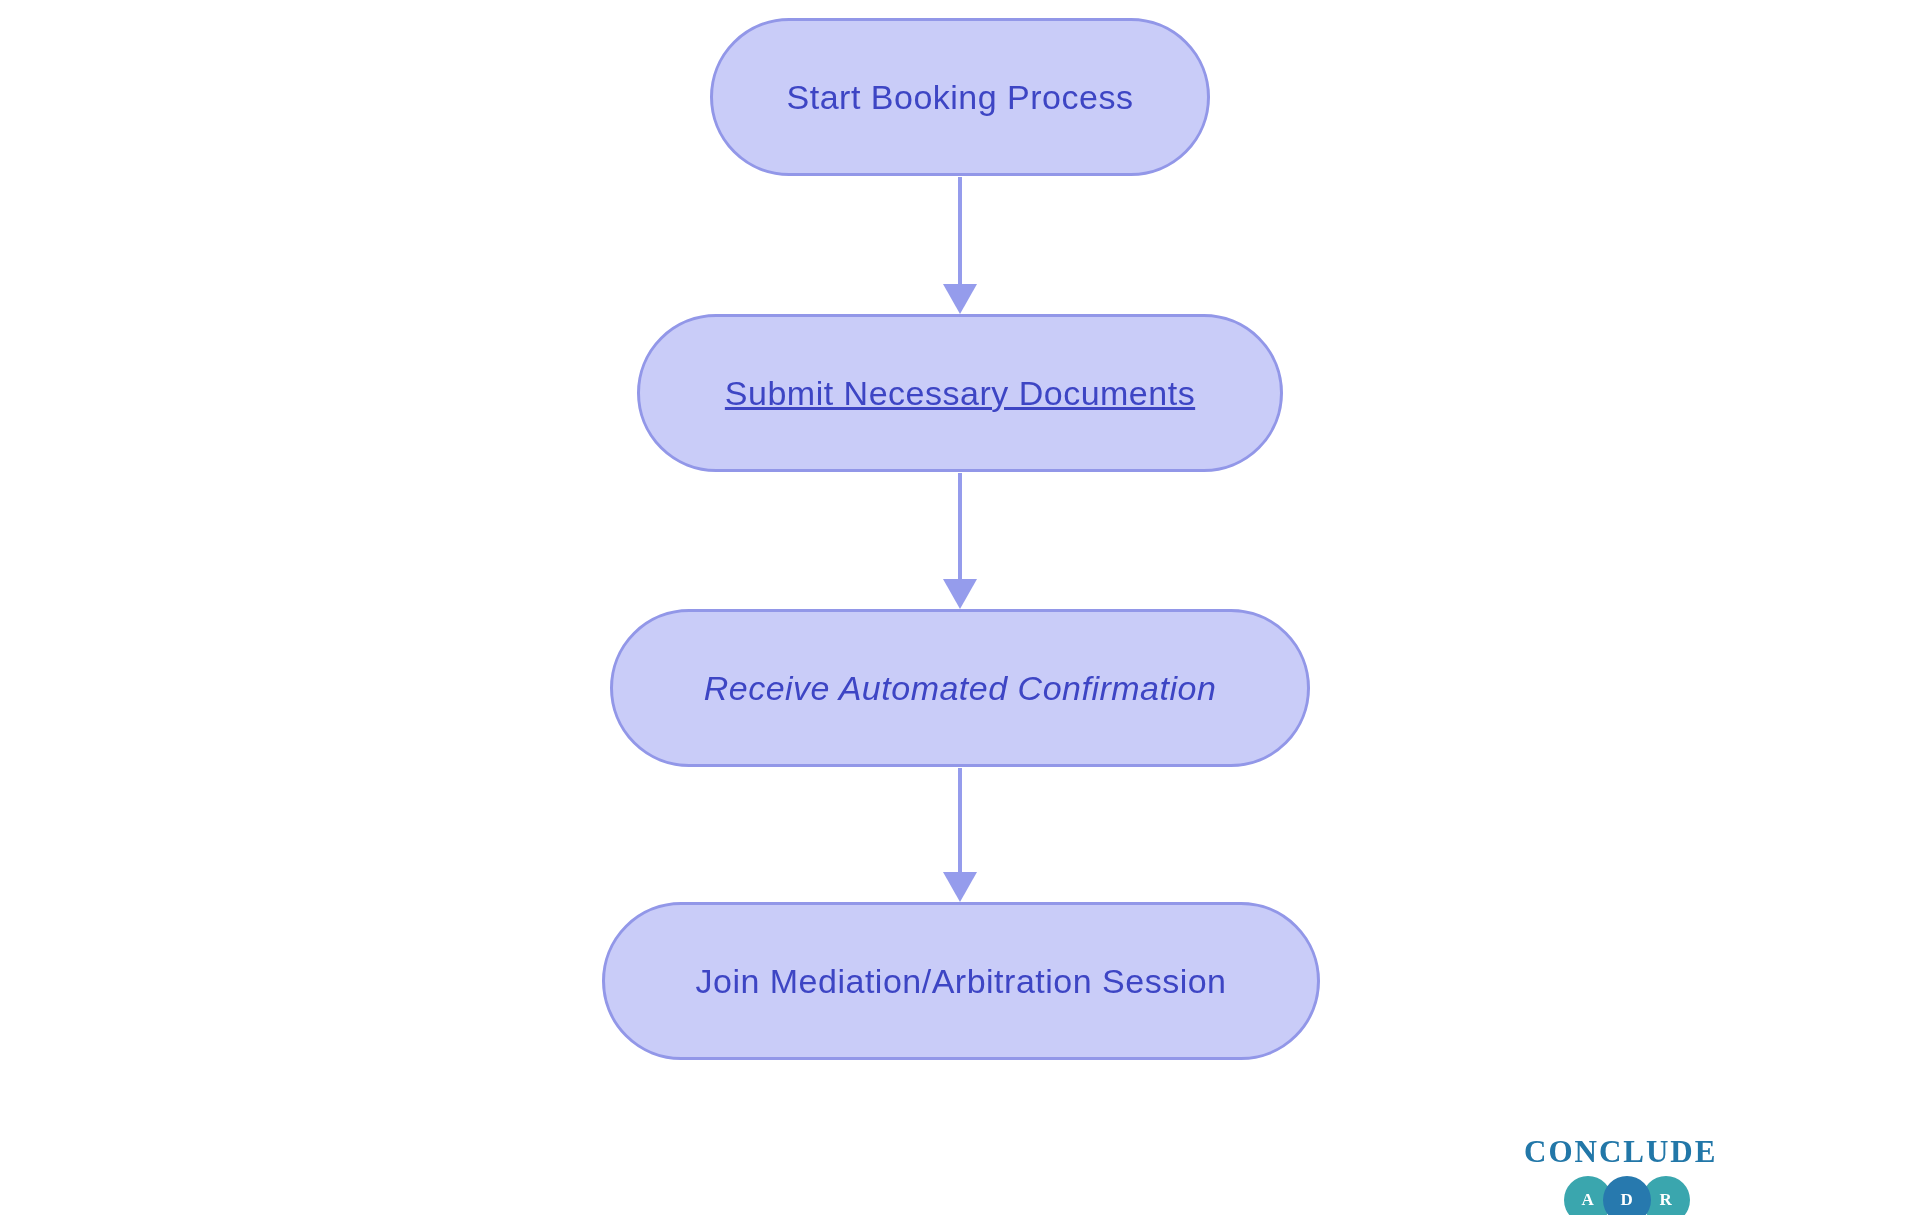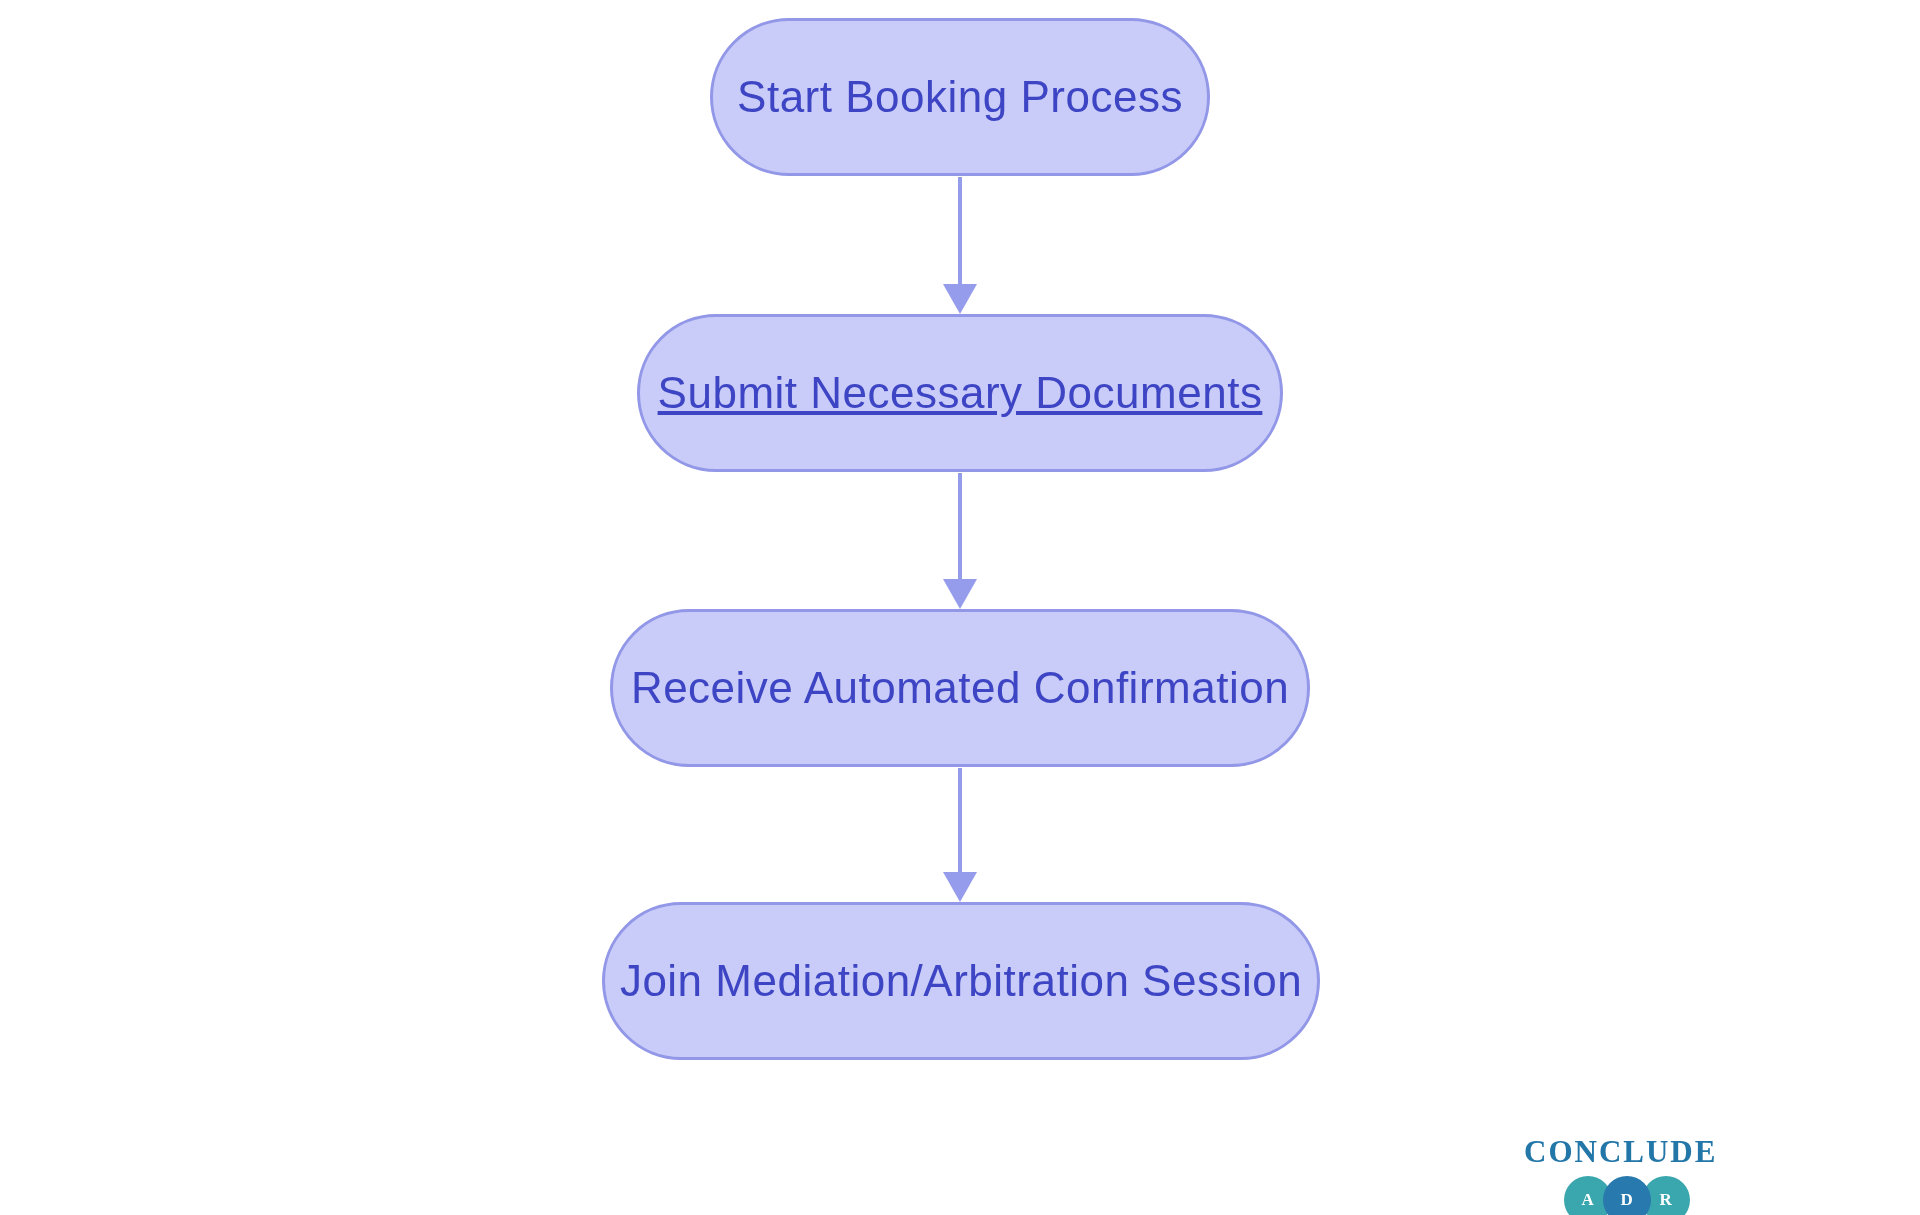--- a/index.html
+++ b/index.html
@@ -20,29 +20,29 @@
   
   .flow-node {
     position: absolute;
     height: 158px;
     border-radius: 80px;
     background: var(--node-fill, #c9ccf8);
     border: 3px solid var(--node-border, #9297e8);
     display: flex;
     align-items: center;
     justify-content: center;
-    font-size: 44px;
+    font-size: 34px;
     letter-spacing: 0.5px;
     color: var(--node-text, #3d45c4);
     white-space: nowrap;
     text-align: right;
   }
   .node-start   { left: 710px; top: 18px;  width: 500px; }
   .node-submit  { left: 637px; top: 314px; width: 646px; text-decoration: underline; }
-  .node-confirm { left: 610px; top: 609px; width: 700px; }
+  .node-confirm { left: 610px; top: 609px; width: 700px; font-style: italic; }
   .node-join    { left: 602px; top: 902px; width: 718px; }
 
   
   .flow-arrow {
     position: absolute;
     left: 943px;             
     width: 34px;
     display: flex;
     flex-direction: column;
     align-items: center;

